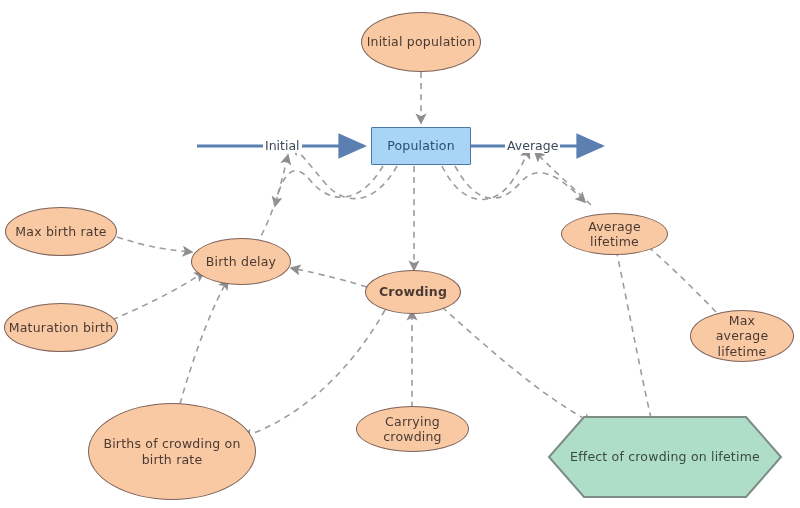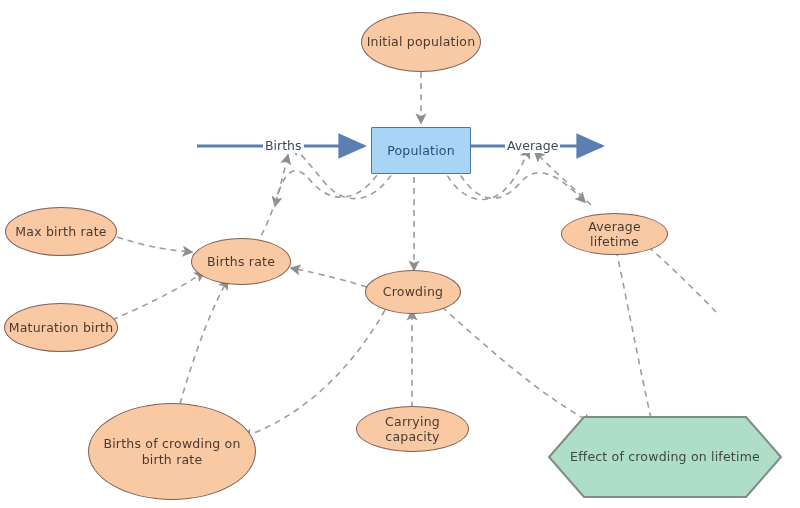--- a/index.html
+++ b/index.html
@@ -135,63 +135,66 @@
       <path d="M651,418 C640,370 625,290 614,240"></path>
 
       <path d="M716,312 C690,285 660,256 639,239"></path>
 
       <path d="M256,245 C274,215 282,180 288,155"></path>
 
       <path d="M591,205 C570,185 548,165 535,152"></path>
     </g>
   </svg>
 
-  <div class="node stock" style="left:371px; top:127px; width:100px; height:47px;">
+  <div class="node stock" style="left:371px; top:127px; width:100px; height:38px;">
     <span>Population</span>
   </div>
 
   <div class="flowlabel" style="left:263px; top:138px;">
-    <span>Births</span>
+    <span>Initial</span>
   </div>
   <div class="flowlabel" style="left:505px; top:138px;">
     <span>Average</span>
   </div>
 
   <div class="node oval" style="left:5px; top:207px; width:112px; height:49px;">
     <span>Max birth rate</span>
   </div>
 
   <div class="node oval" style="left:361px; top:12px; width:120px; height:60px;">
     <span>Initial population</span>
   </div>
 
   <div class="node oval" style="left:4px; top:303px; width:114px; height:49px;">
     <span>Maturation birth</span>
   </div>
 
   <div class="node oval" style="left:191px; top:238px; width:100px; height:47px;">
-    <span>Births rate</span>
-  </div>
-
-  <div class="node oval" style="left:365px; top:270px; width:96px; height:44px;">
+    <span>Birth delay</span>
+  </div>
+
+  <div class="node oval" style="left:365px; top:270px; width:96px; height:44px;font-weight:bold;">
     <span>Crowding</span>
   </div>
 
   <div class="node oval" style="left:356px; top:406px; width:113px; height:46px;">
-    <span>Carrying capacity</span>
+    <span>Carrying crowding</span>
   </div>
 
   <div class="node oval" style="left:88px; top:403px; width:168px; height:97px; padding:0 14px;">
     <span>Births of crowding on birth rate</span>
   </div>
 
   <div class="node oval" style="left:561px; top:213px; width:107px; height:42px;">
     <span>Average lifetime</span>
   </div>
 
+  <div class="node oval" style="left:690px; top:310px; width:104px; height:52px; padding:0 10px;">
+    <span>Max average lifetime</span>
+  </div>
 
   <div class="node hexwrap" style="left:546px; top:414px; width:238px; height:86px;">
     <svg width="238" height="86" viewBox="0 0 238 86">
       <polygon points="38,3 200,3 235,43 200,83 38,83 3,43" fill="#aeddc8" stroke="#7d8c84" stroke-width="2"></polygon>
     </svg>
     <span class="hexlabel">Effect of crowding on lifetime</span>
   </div>
 
 </div>
 

